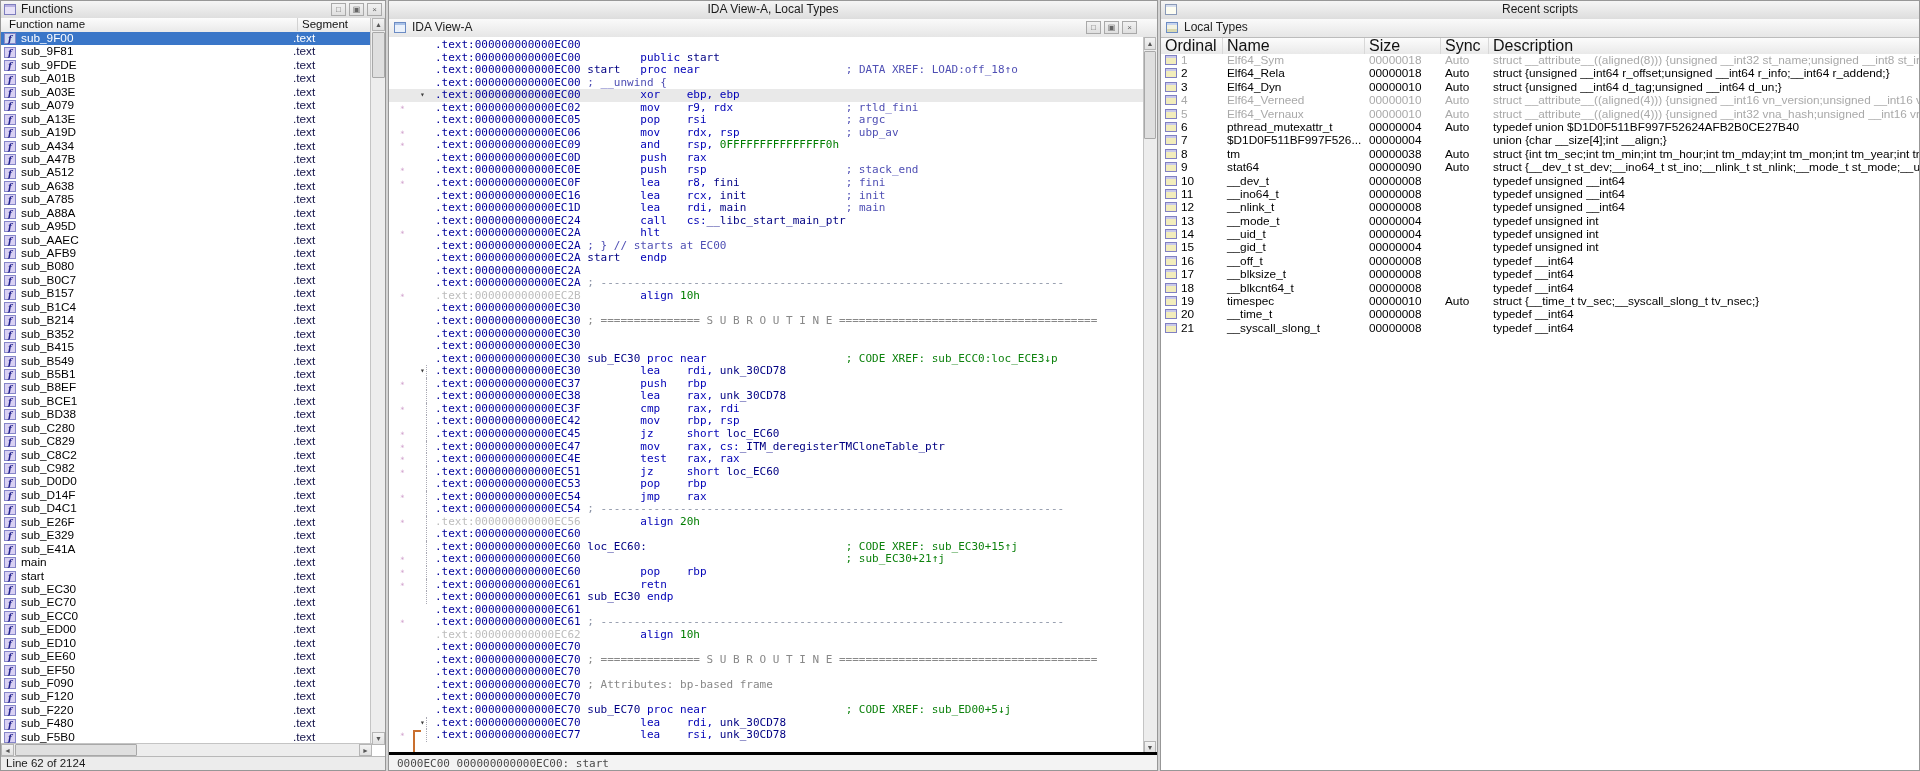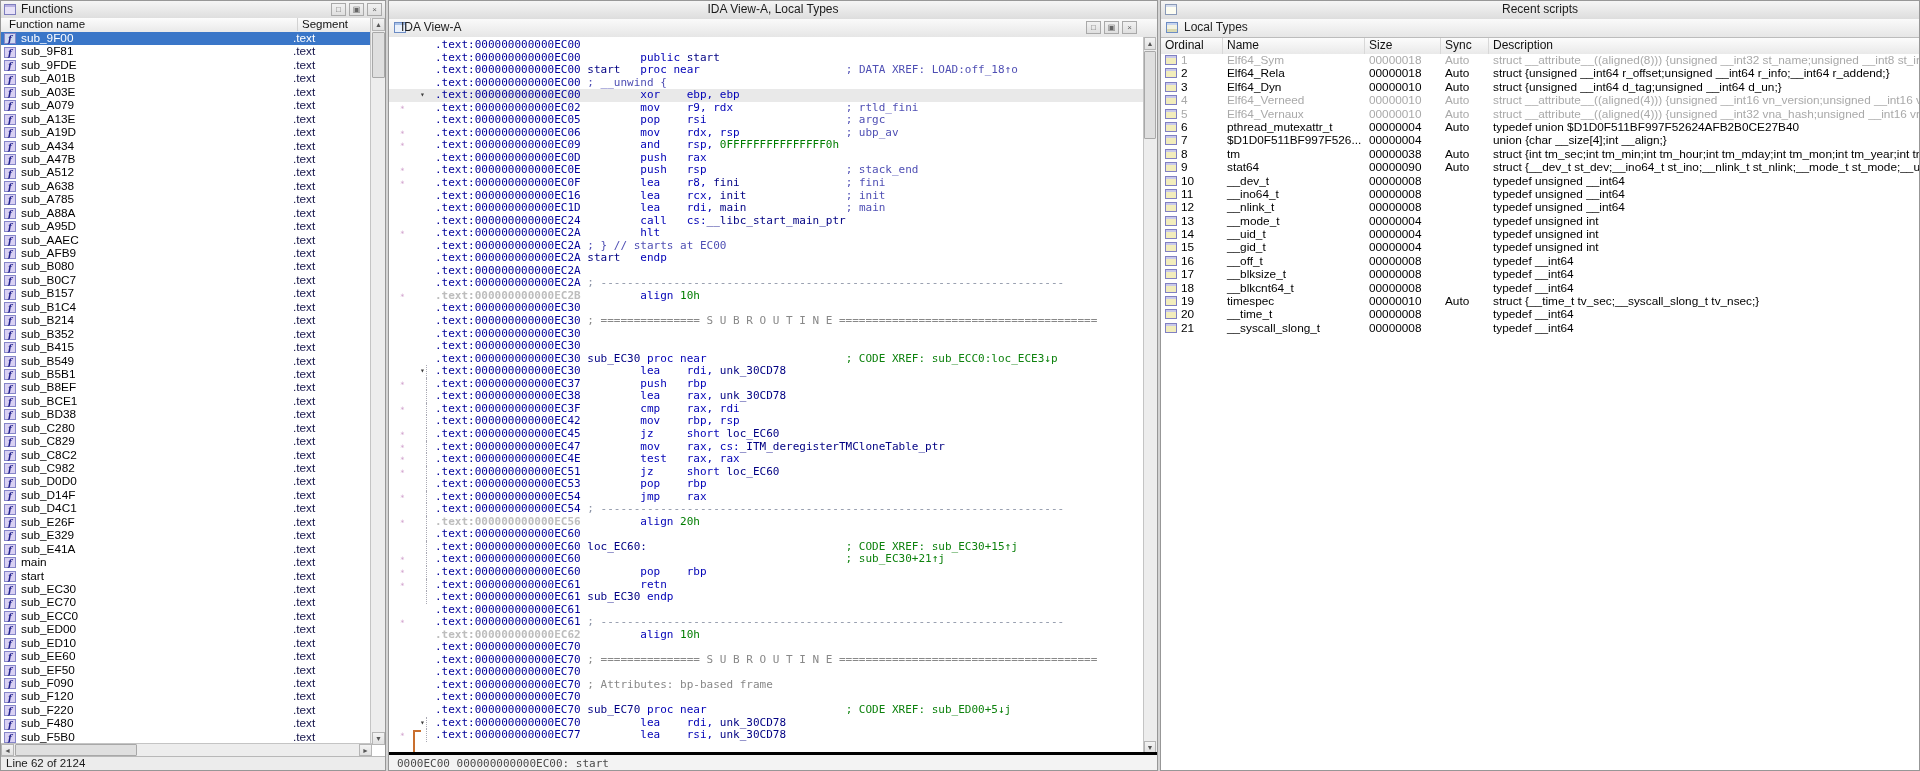--- a/index.html
+++ b/index.html
@@ -50,34 +50,34 @@
 
   
   #diswin{left:388px;top:0;width:770px;height:771px;}
   #discontent{position:absolute;left:0;top:36px;width:755px;height:717px;overflow:hidden;background:#fff;}
   .dline{position:relative;white-space:pre;height:12.55px;line-height:12.55px;
     font-family:"DejaVu Sans Mono",monospace;font-size:11px;padding-left:46px;box-sizing:border-box;}
   .dline.hl{background:#e9e9e9;}
   .dmark{position:absolute;left:31px;top:0;color:#3c3c3c;font-size:8px;}
   .ddot{position:absolute;left:11px;top:0;color:#cf9ecb;font-size:8px;}
   .dfl{position:absolute;left:37px;top:0;height:100%;border-left:1px dotted #a9a9b4;}
-  .sg-a{color:#00009b;} .sg-ag{color:#bdbdbd;font-weight:bold;} .sg-k{color:#0000b6;} .sg-n{color:#000083;}
+  .sg-a{color:#00009b;} .sg-ag{color:#bdbdbd;} .sg-k{color:#0000b6;} .sg-n{color:#000083;}
   .sg-v{color:#007d00;} .sg-c{color:#888888;} .sg-ci{color:#4f4fb4;} .sg-cg{color:#0e820e;}
   .sg-sep{color:#8b93a6;} .sg-t{color:#000;}
   #fnbracket{position:absolute;left:24px;top:729px;width:6px;height:31px;
     border-left:2px solid #c96f2e;border-top:2px solid #c96f2e;border-bottom:2px solid #c96f2e;}
   #disstatus{position:absolute;left:0;bottom:0;width:100%;height:18px;background:#f3f3f3;
     border-top:3px solid #000000;font-family:"DejaVu Sans Mono",monospace;font-size:11px;color:#4a4a4a;
     line-height:17px;padding-left:8px;box-sizing:border-box;}
 
   
   #ltwin{left:1160px;top:0;width:760px;height:771px;}
   #lthdr{position:absolute;left:0;top:37px;right:0;height:16px;
     background:linear-gradient(#fcfcfc,#e9e9e9);border-bottom:1px solid #c6c6c6;
-    font-size:12px;color:#111;display:flex;line-height:15px;}
+    font-size:16px;color:#111;display:flex;line-height:15px;}
   .ltc{box-sizing:border-box;padding-left:4px;border-right:1px solid #d8d8d8;overflow:hidden;white-space:nowrap;}
   .ltc.c0{width:62px;} .ltc.c1{width:142px;} .ltc.c2{width:76px;} .ltc.c3{width:48px;} .ltc.c4{flex:1;border-right:none;}
   #ltbody{position:absolute;left:0;top:53px;right:0;bottom:8px;background:#fff;overflow:hidden;}
   .ltrow{display:flex;height:13.4px;line-height:13.2px;font-size:11.8px;color:#000;}
   .ltrow .ltc{border-right:none;}
   .ltrow.gray{color:#a9a9a9;}
   .tico{display:inline-block;width:12px;height:10px;margin-right:4px;vertical-align:-1px;background:#f2edbc;
     border:1px solid #8080c2;box-sizing:border-box;box-shadow:inset 0 2px 0 #c9c9ea;}
 </style>
 </head>
@@ -380,21 +380,21 @@
     </div>
     <div id="fnstatus">Line 62 of 2124</div>
   </div>
 
   <div class="win" id="diswin">
     <div class="titlebar">
       <span class="tc">IDA View-A, Local Types</span>
     </div>
     <div class="capbar">
       <span class="capico ico-view" style="position:absolute;left:5px;top:3px;"></span>
-      <span style="position:absolute;left:12px;">IDA View-A</span>
+      <span style="position:absolute;left:23px;">IDA View-A</span>
       <span class="wbtns" style="right:20px;top:2px;">
         <span class="wbtn">□</span>
         <span class="wbtn">▣</span>
         <span class="wbtn">×</span>
       </span>
     </div>
     <div id="discontent">
         <div style="height: 2px;"></div>
         <div class="dline"><span class="sg-a">.text:000000000000EC00</span></div>
         <div class="dline"><span class="sg-a">.text:000000000000EC00</span><span class="sg-t">         </span><span class="sg-k">public </span><span class="sg-n">start</span></div>

